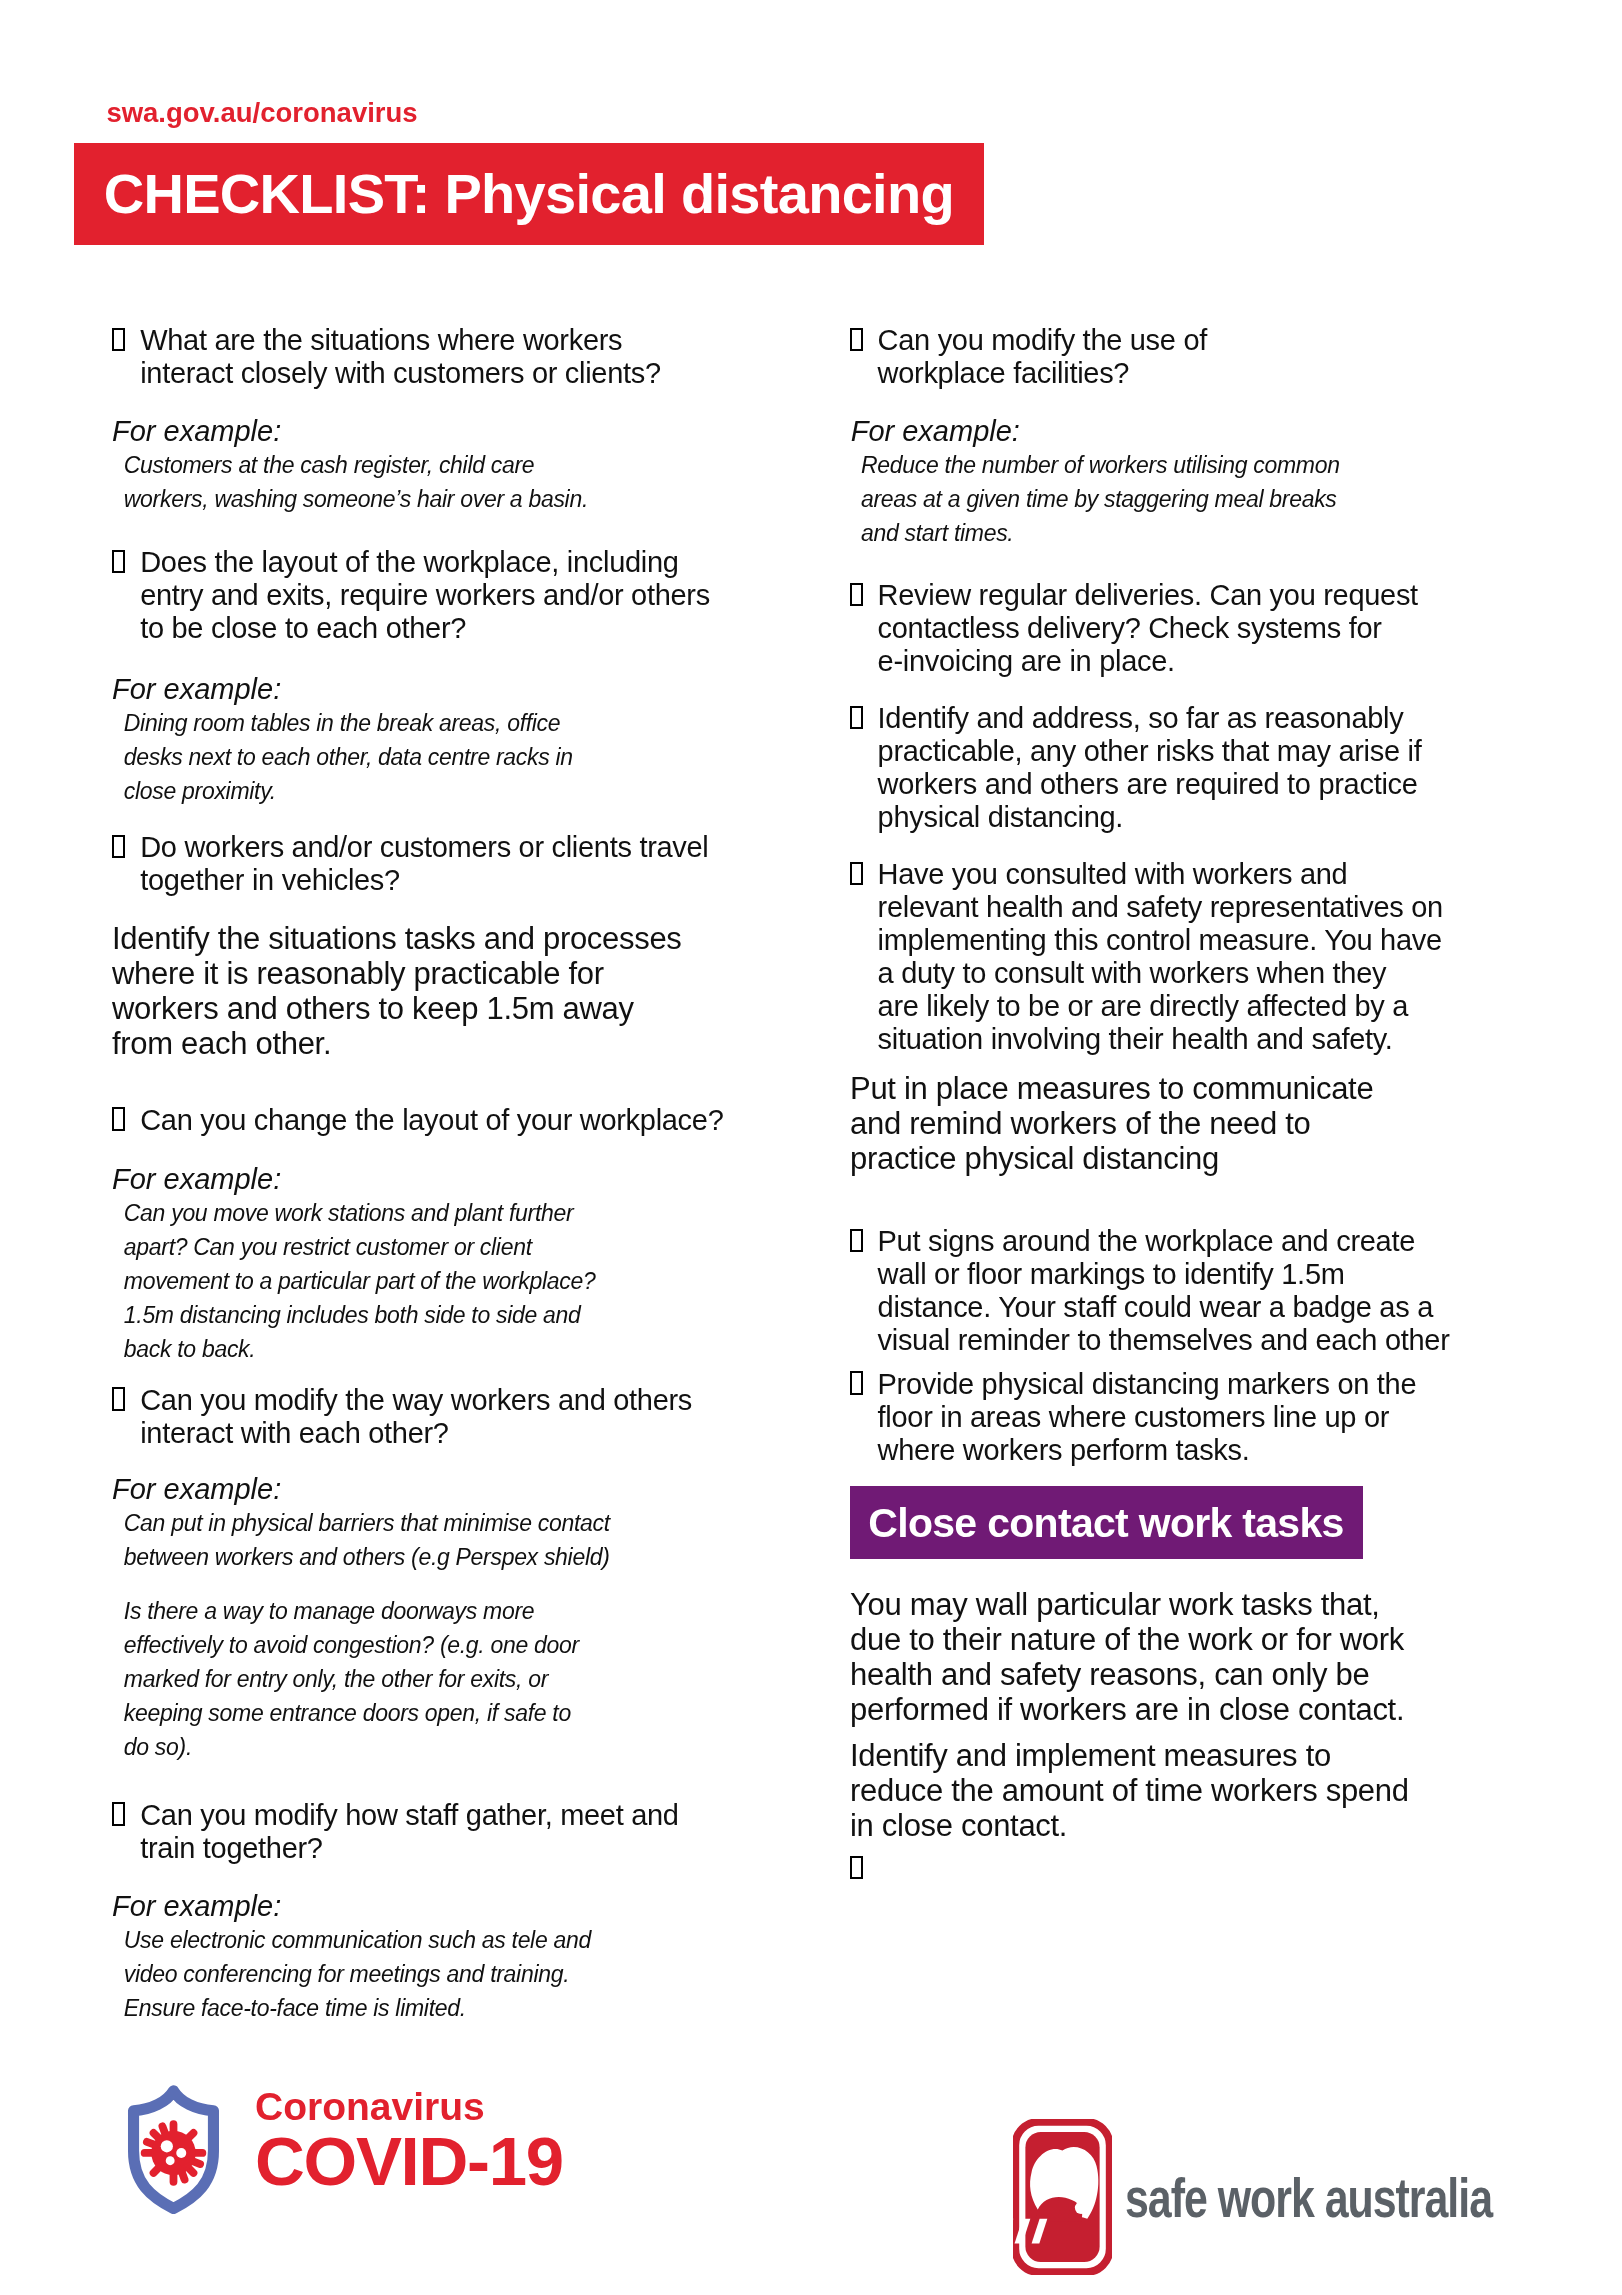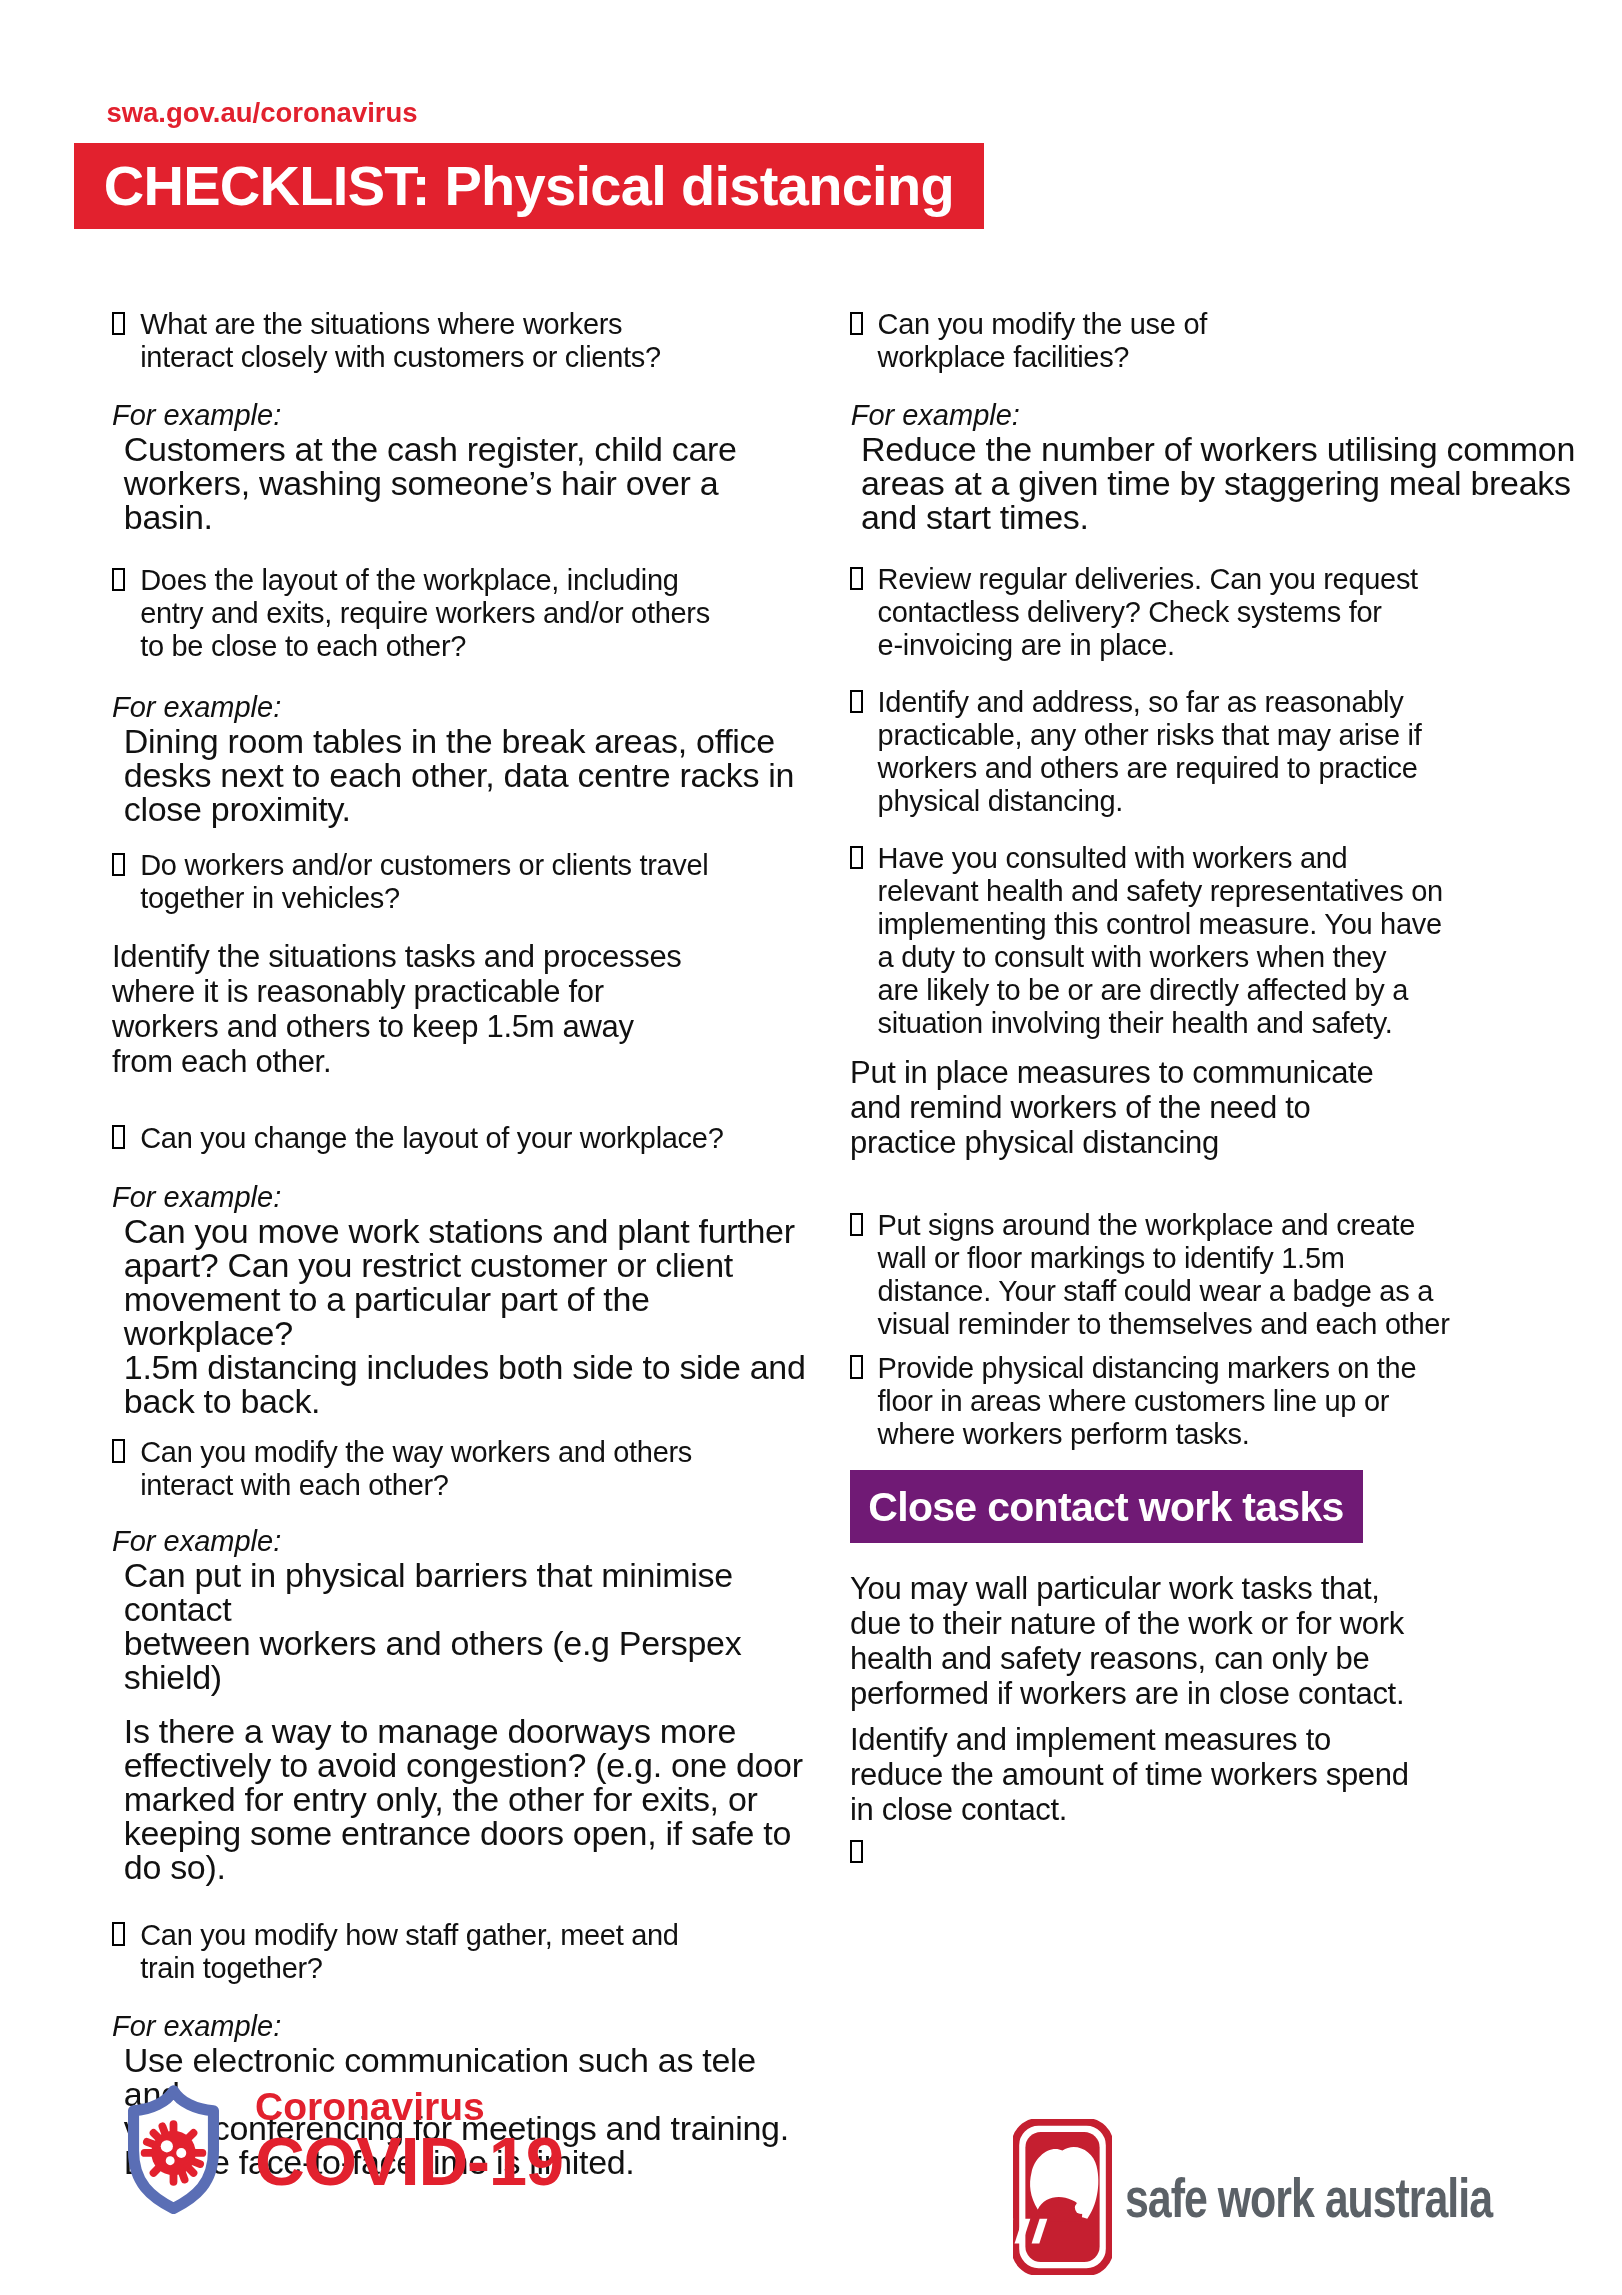--- a/index.html
+++ b/index.html
@@ -5,32 +5,32 @@
   html,body { margin:0; padding:0; background:#ffffff; }
   .page {
     position:relative; width:1623px; height:2295px; background:#ffffff;
     font-family:"Liberation Sans", sans-serif; color:#111111; overflow:hidden;
   }
   .header { padding:97px 0 0 92px; }
   .site-url { margin-left:14.4px; font-size:27.5px; font-weight:700; color:#E2212E; letter-spacing:0px; }
   .title-banner {
     margin-left:-18.3px; margin-top:14.4px; width:-moz-fit-content; width:fit-content;
     background:#E2212E; color:#ffffff; font-weight:700; font-size:56px;
-    line-height:86px; padding:0 30px; letter-spacing:-0.7px; white-space:nowrap;
+    line-height:86px; padding:8px 30px; letter-spacing:-0.7px; white-space:nowrap;
   }
   .columns { display:flex; margin-top:79px; padding-left:112px; }
   .col-left  { width:700px; margin-right:38px; }
   .col-right { width:753px; }
   .cbrow { display:flex; align-items:flex-start; }
   .col-left  .cbrow { gap:15px; }
   .col-right .cbrow { gap:14.4px; }
   .cb { flex:none; width:9.2px; height:19.6px; border:2.6px solid #000; margin-top:3.3px; background:#fff; }
   .cbtext { font-size:29px; line-height:33px; white-space:pre-line; letter-spacing:-0.3px; }
   .ex-label { font-size:29px; line-height:33px; font-weight:400; font-style:italic; white-space:pre-line; }
-  .ex-text  { font-size:34px; line-height:34px; white-space:pre-line; margin-left:11.8px; letter-spacing:-0.3px; }
+  .ex-text  { font-size:23px; line-height:34px; font-style:italic; white-space:pre-line; margin-left:11.8px; letter-spacing:-0.3px; }
   .sect-heading { font-size:31px; line-height:35px; white-space:pre-line; letter-spacing:-0.3px; }
   .red-banner {
     width:-moz-fit-content; width:fit-content; background:#701a75; color:#fff;
     font-weight:700; font-size:41px; line-height:44px; padding:14.4px 19.6px 14.4px 18.3px;
     white-space:nowrap; letter-spacing:-0.7px;
   }
   
   .covid-logo { position:absolute; left:118px; top:2081px; display:flex; gap:26px; align-items:flex-start; }
   .covid-text { margin-top:5.2px; }
   .covid-brand { color:#E2212E; font-weight:700; font-size:39px; line-height:42px; }

